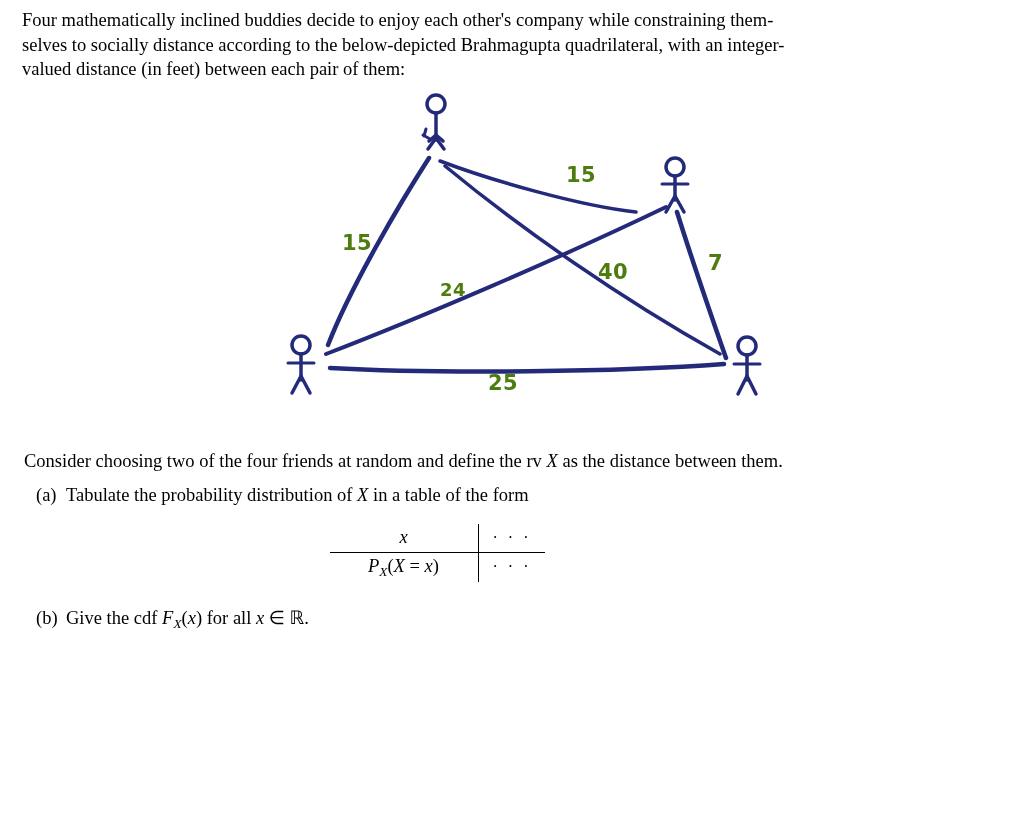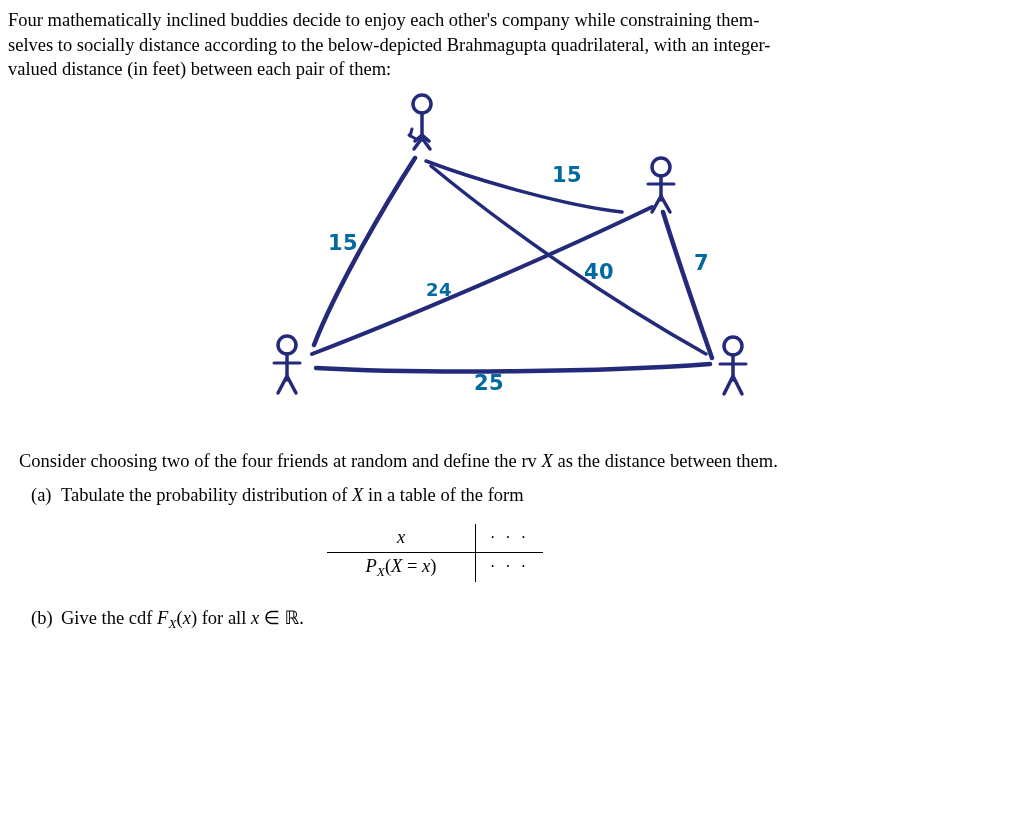--- a/index.html
+++ b/index.html
@@ -13,21 +13,21 @@
     font-family: "Liberation Serif", serif;
     color: #000000;
     overflow: hidden;
     position: relative;
   }
   .page {
     position: relative;
     width: 861px;
     height: 838px;
     box-sizing: border-box;
-    padding: 8px 6px 0 6px;
+    padding: 8px 6px 0 20px;
   }
   .intro {
     font-size: 18.5px;
     line-height: 1.33;
     text-align: justify;
     text-justify: inter-word;
     margin: 0 4px 0 2px;
   }
   .intro .line {
     display: block;
@@ -44,29 +44,29 @@
     margin: 6px 0 0 0;
   }
   .figure svg {
     position: absolute;
     top: 0;
     left: 0;
   }
   .hand-label {
     position: absolute;
     font-family: "DejaVu Sans", sans-serif;
-    color: #0369a1;
+    color: #4d7c0f;
     font-size: 21px;
     font-weight: 600;
     letter-spacing: 0.5px;
   }
   .body-text {
     font-size: 18.5px;
     line-height: 1.33;
-    margin: 0 4px 0 13px;
+    margin: 0 4px 0 4px;
   }
   .consider {
     margin-top: 6px;
     white-space: nowrap;
   }
   .item {
     display: block;
     margin-top: 10px;
     white-space: nowrap;
   }

